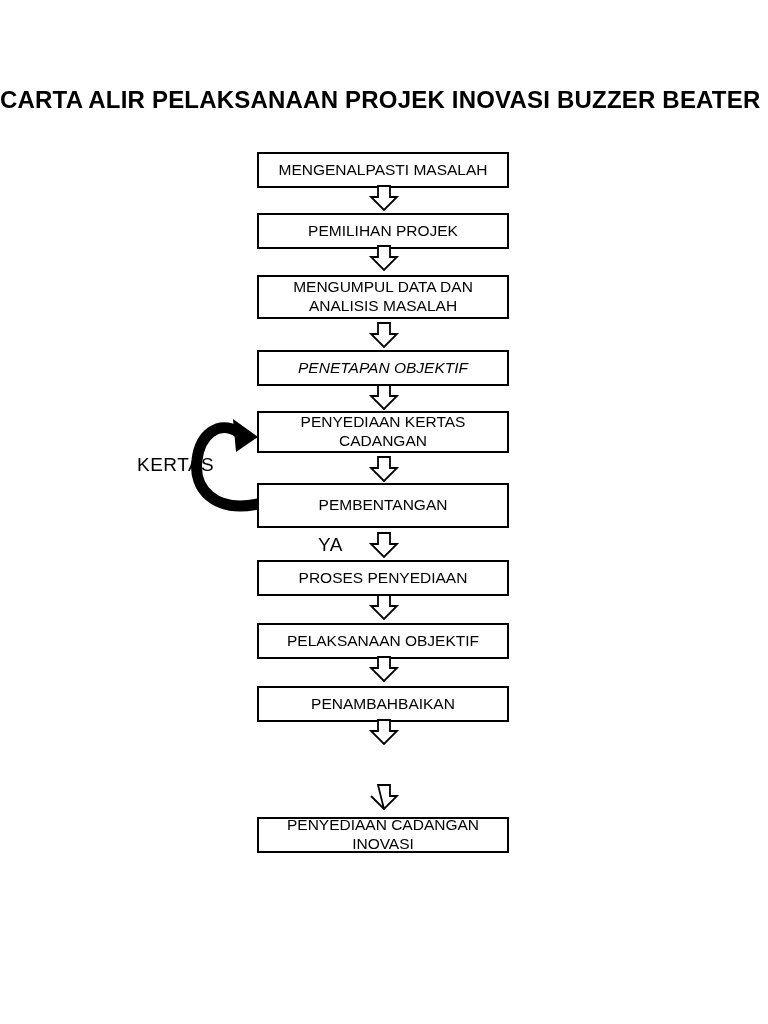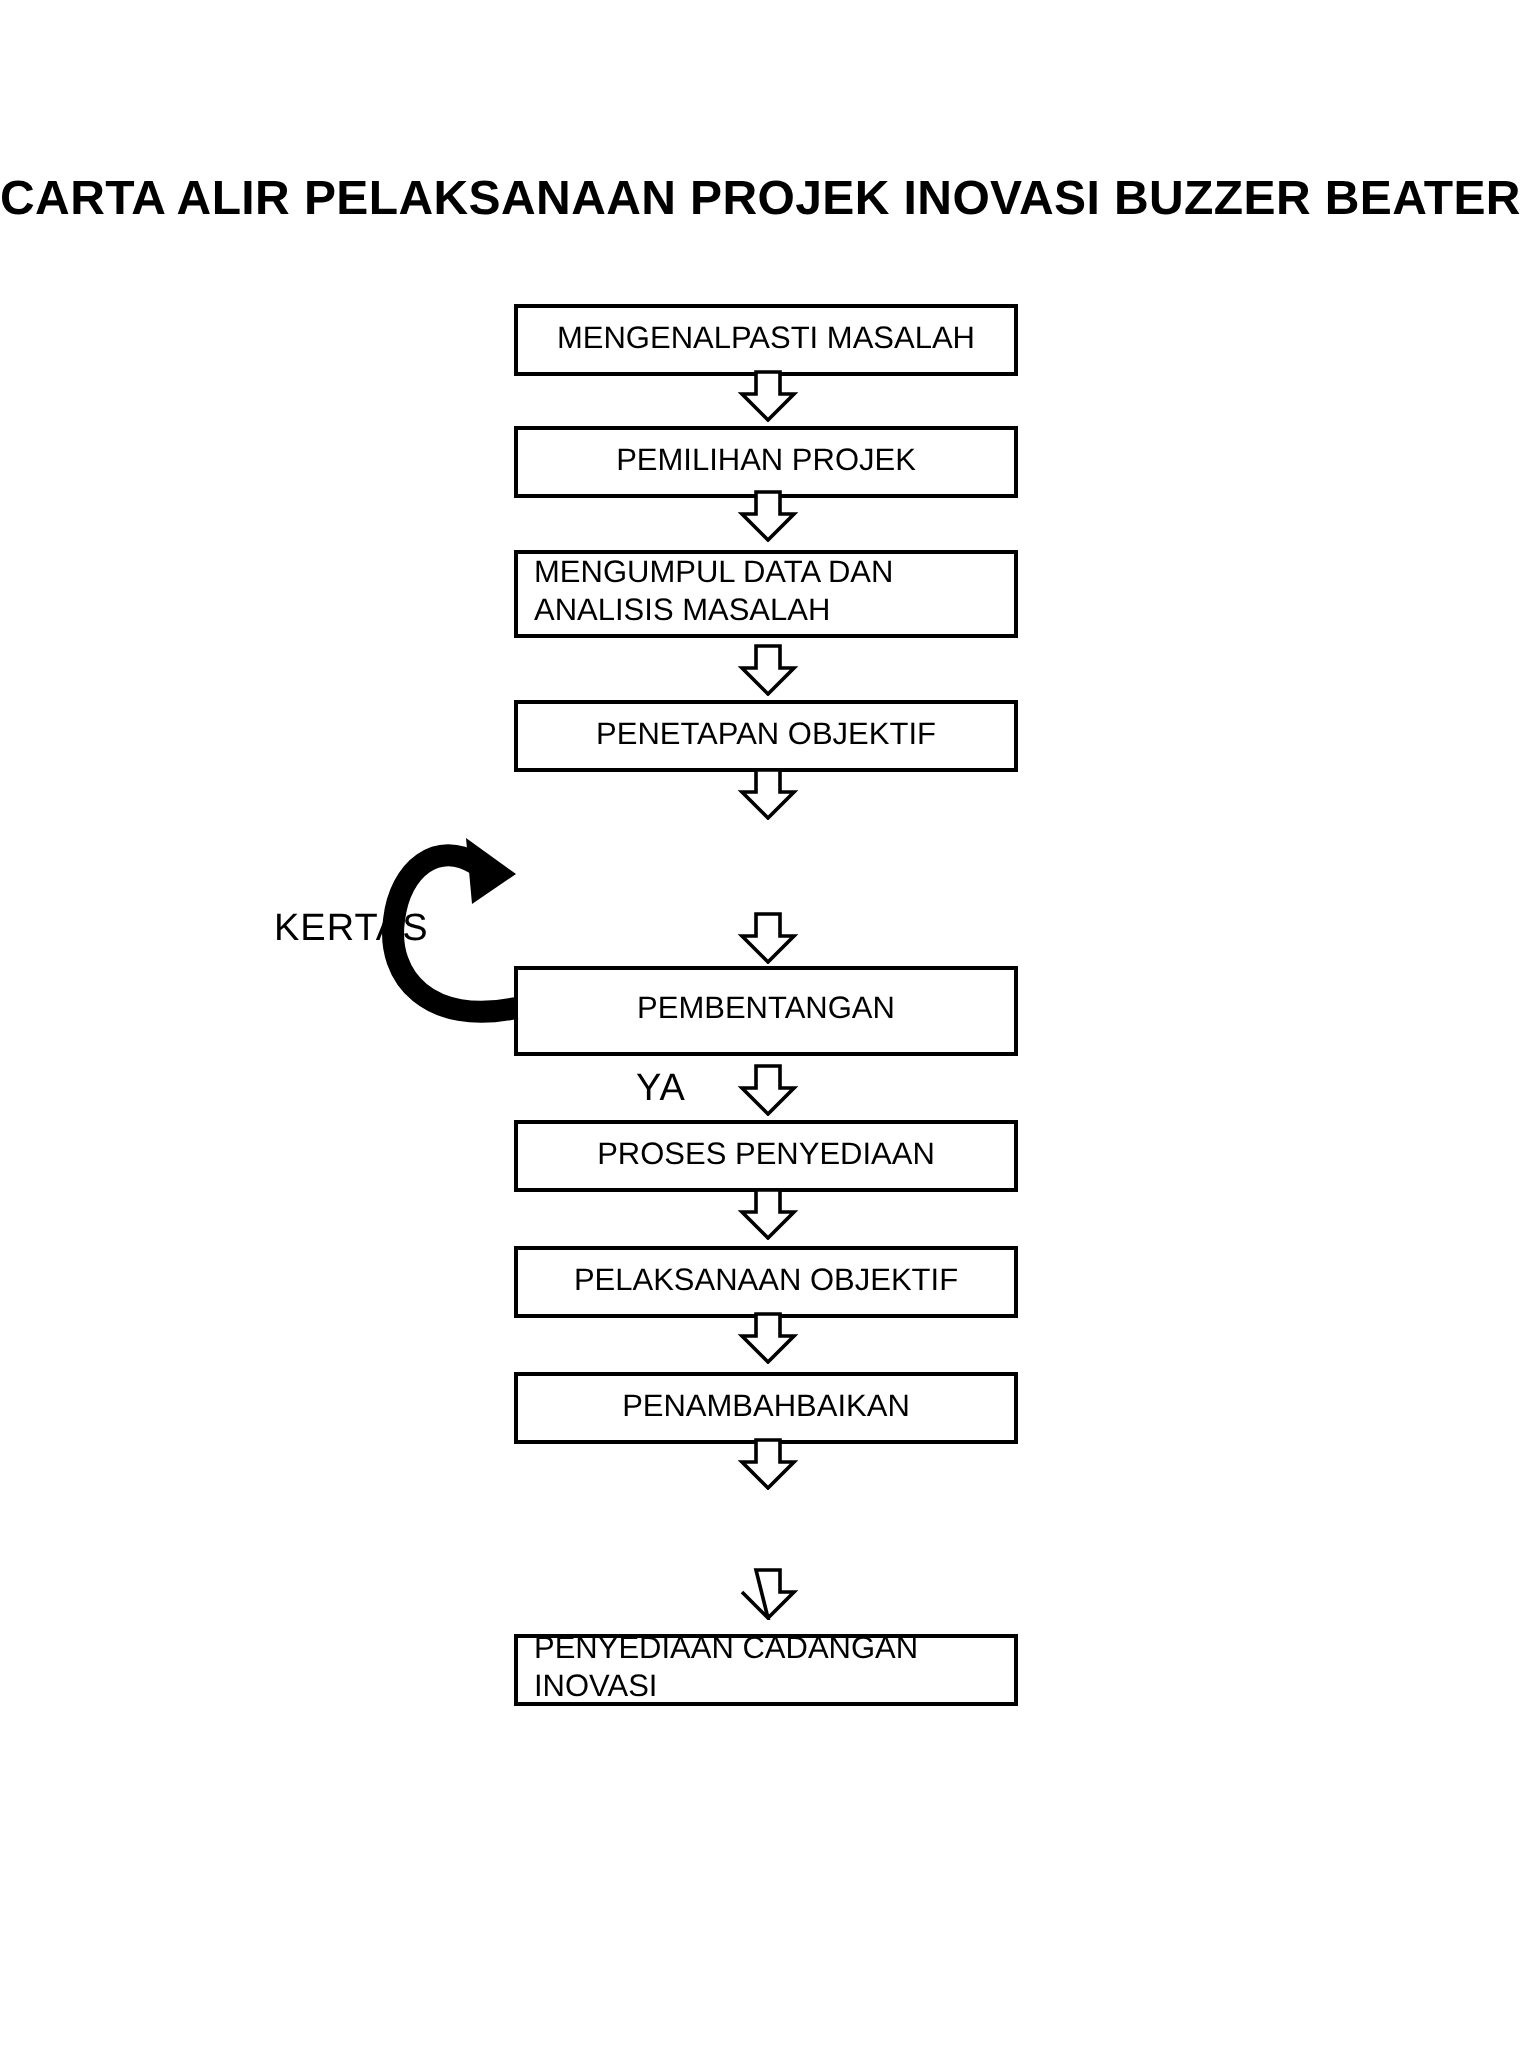--- a/index.html
+++ b/index.html
@@ -30,29 +30,29 @@
   .flow-box {
     position: absolute;
     left: 257px;
     width: 252px;
     border: 2px solid #000000;
     background: #ffffff;
     box-sizing: border-box;
     display: flex;
     align-items: center;
     justify-content: center;
-    text-align: left;
+    text-align: center;
     font-size: 15.5px;
     line-height: 1.22;
     padding: 16px 8px;
   }
   .box-1  { top: 152px; height: 29px; }
   .box-2  { top: 213px; height: 28px; }
   .box-3  { top: 275px; height: 44px; }
-  .box-4  { top: 350px; height: 29px; }
+  .box-4  { top: 350px; height: 29px; font-style: italic; }
   .box-5  { top: 411px; height: 42px; }
   .box-6  { top: 483px; height: 45px; }
   .box-7  { top: 560px; height: 31px; }
   .box-8  { top: 623px; height: 29px; }
   .box-9  { top: 686px; height: 29px; }
   .box-10 { top: 753px; height: 28px; }
   .box-11 { top: 817px; height: 30px; }
   .down-arrow {
     position: absolute;
     left: 368px;
@@ -95,20 +95,23 @@
     <span>MENGENALPASTI MASALAH</span>
   </div>
   <div class="flow-box box-2">
     <span>PEMILIHAN PROJEK</span>
   </div>
   <div class="flow-box box-3">
     <span>MENGUMPUL DATA DAN ANALISIS MASALAH</span>
   </div>
   <div class="flow-box box-4">
     <span>PENETAPAN OBJEKTIF</span>
+  </div>
+  <div class="flow-box box-5">
+    <span>PENYEDIAAN KERTAS CADANGAN</span>
   </div>
   <div class="flow-box box-6">
     <span>PEMBENTANGAN</span>
   </div>
   <div class="flow-box box-7">
     <span>PROSES PENYEDIAAN</span>
   </div>
   <div class="flow-box box-8">
     <span>PELAKSANAAN OBJEKTIF</span>
   </div>

